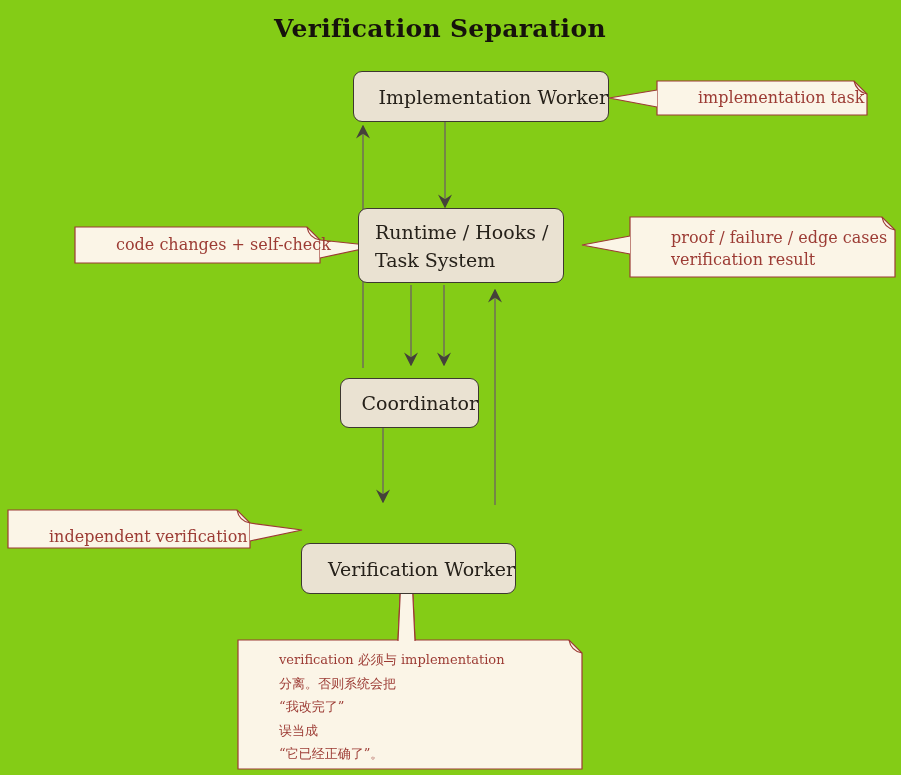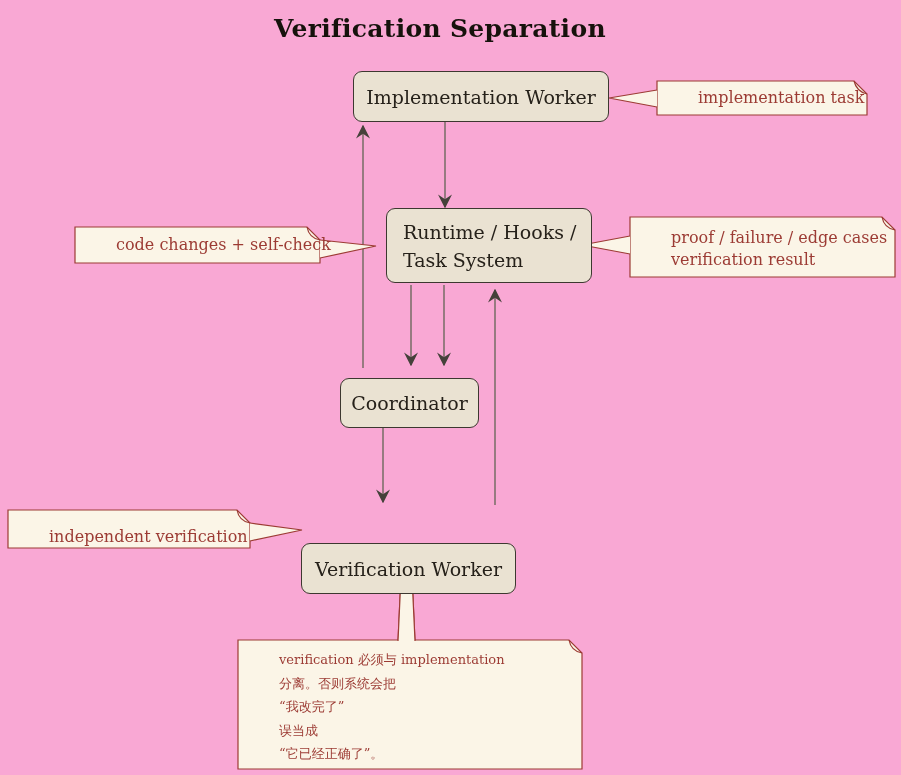--- a/index.html
+++ b/index.html
@@ -1,23 +1,23 @@
 <!DOCTYPE html>
 <html><head>
 <meta charset="utf-8">
 <style>
   html,body{margin:0;padding:0;background:#f7f1e3;}
-  .stage{position:relative;width:901px;height:775px;background:#f9a8d4;
+  .stage{position:relative;width:901px;height:775px;background:#84cc16;
          font-family:"DejaVu Serif","Liberation Serif",serif;overflow:hidden;}
   .layer{position:absolute;left:0;top:0;}
   .title{position:absolute;top:14px;left:0;width:880px;text-align:center;
          font-weight:bold;font-size:25px;color:#16120c;letter-spacing:.3px;}
   .node{position:absolute;box-sizing:border-box;background:#eae2d2;
         border:1.6px solid #3d3830;border-radius:9px;display:flex;
-        align-items:center;justify-content:center;color:#26211a;font-size:19px;}
+        align-items:center;justify-content:flex-end;color:#26211a;font-size:19px;}
   .node.left-align{justify-content:flex-start;padding-left:16px;text-align:left;
         white-space:pre-line;line-height:28px;}
   .note-text{position:absolute;box-sizing:border-box;display:flex;align-items:center;
         color:#9c3b34;font-size:16px;padding-left:13px;white-space:pre-line;line-height:22px;margin-left:28px;}
   .note-text.big{font-size:13px;line-height:23.5px;align-items:flex-start;padding-top:8px;}
 </style>
 </head>
 <body>
 
 <div class="stage">
@@ -75,21 +75,21 @@
       <path d="M402,555 L398,641 M411,555 L415,641" fill="none" stroke="#9c3b34" stroke-width="1.2"></path>
     </g>
   </svg>
 
   <div class="title">Verification Separation</div>
 
   <div class="node" style="left:353px;top:71px;width:256px;height:51px;">
     <span>Implementation Worker</span>
   </div>
 
-  <div class="node left-align" style="left:386px;top:208px;width:206px;height:75px;">
+  <div class="node left-align" style="left:358px;top:208px;width:206px;height:75px;">
     <span>Runtime / Hooks /
 Task System</span>
   </div>
 
   <div class="node" style="left:340px;top:368px;width:139px;height:50px;margin-top:10px;">
     <span>Coordinator</span>
   </div>
 
   <div class="node" style="left:301px;top:505px;width:215px;height:51px;margin-top:38px;">
     <span>Verification Worker</span>

